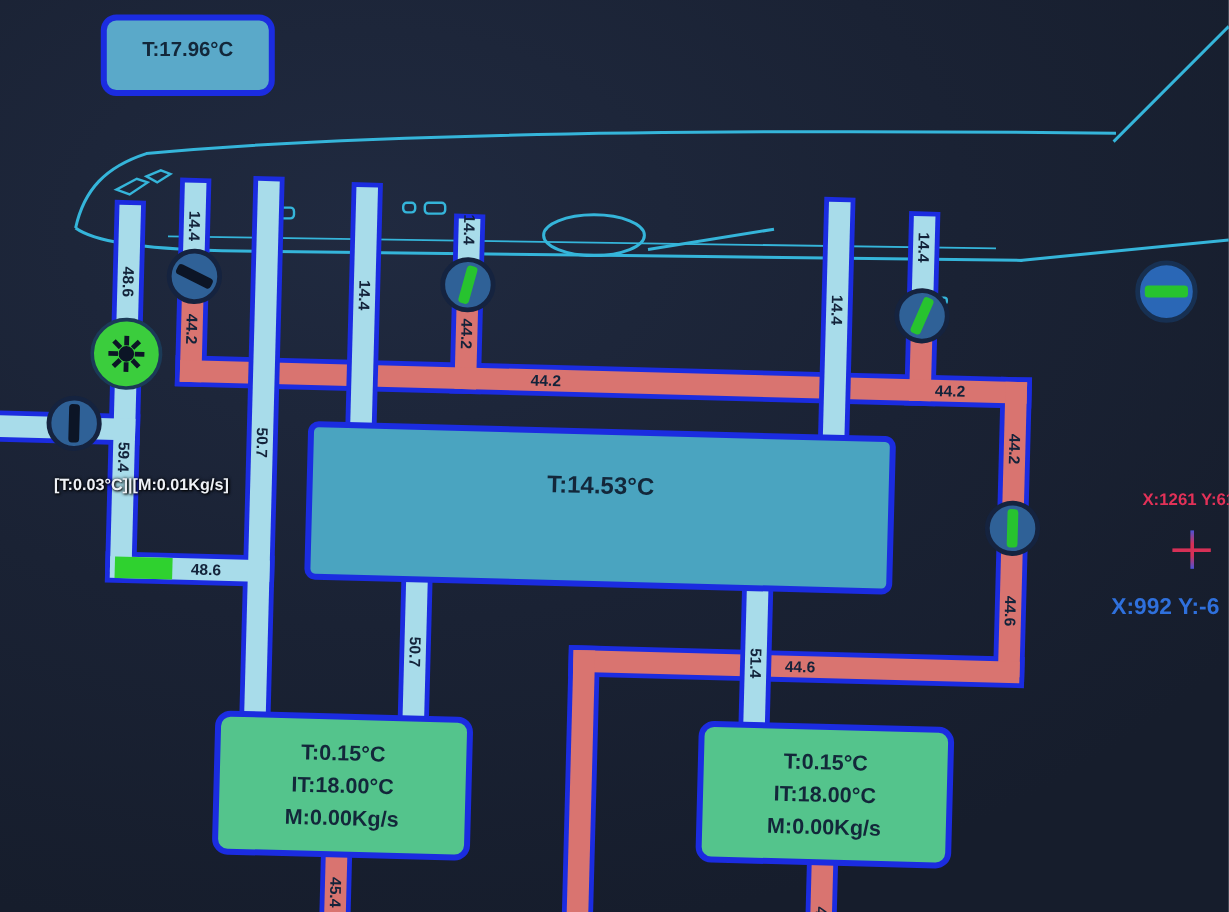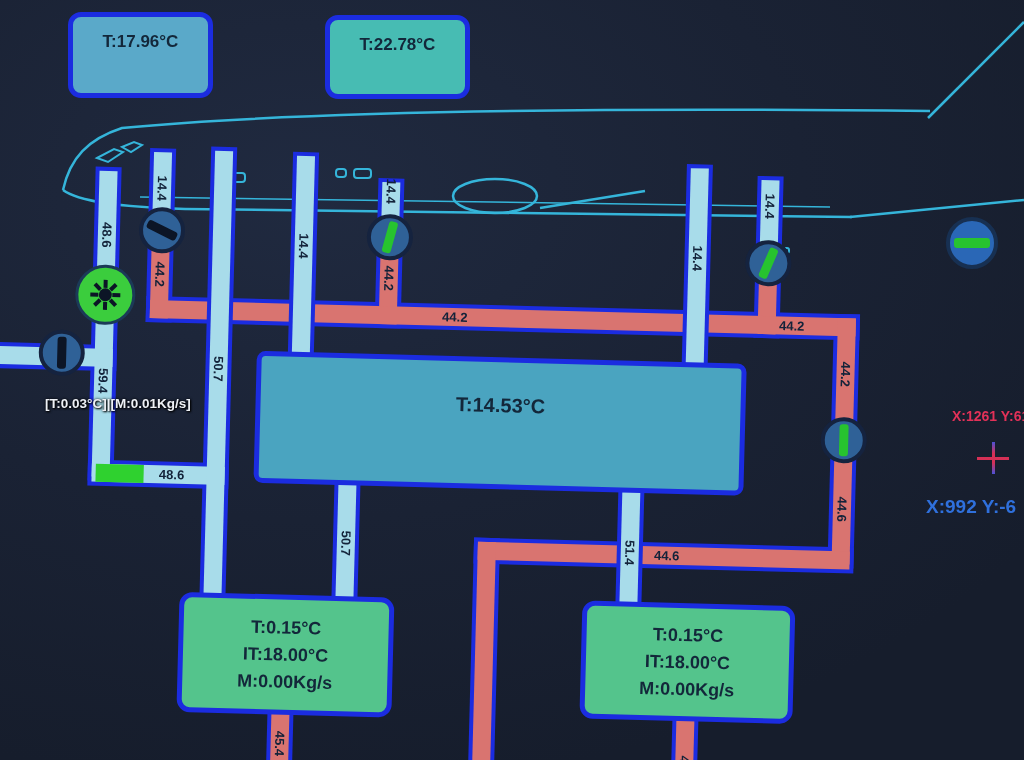--- a/index.html
+++ b/index.html
@@ -177,25 +177,22 @@
     <div class="hlabel" style="left:184px;top:470px">48.6</div>
     <div class="hlabel" style="left:463px;top:305px">44.2</div>
     <div class="hlabel" style="left:800px;top:305px">44.2</div>
     <div class="vlabel" style="left:360px;top:534px">50.7</div>
     <div class="vlabel" style="left:644px;top:536px">51.4</div>
     <div class="hlabel" style="left:681px;top:538px">44.6</div>
     <div class="vlabel" style="left:299px;top:736px">45.4</div>
     <div class="vlabel" style="left:704px;top:750px">44.5</div>
   </div>
 
-  <div class="box tempbox" style="left:68px;top:12px;width:145px;height:86px;background:#5aa9c9">
+  <div class="box tempbox" style="left:84px;top:12px;width:145px;height:68px;background:#5aa9c9">
     <span>T:17.96°C</span>
-  </div>
-  <div class="box tempbox" style="left:325px;top:15px;width:145px;height:84px;background:#47bcb3">
-    <span>T:22.78°C</span>
   </div>
 
   <div id="valve-right" style="left:972px;top:243px">
     <div class="bar green" style="transform:translate(-50%,-50%) rotate(90deg)"></div>
   </div>
 
   <div id="tooltip">[T:0.03°C]|[M:0.01Kg/s]</div>
 
   <div id="cursor-red">X:1261 Y:61</div>
   <div id="crosshair">

